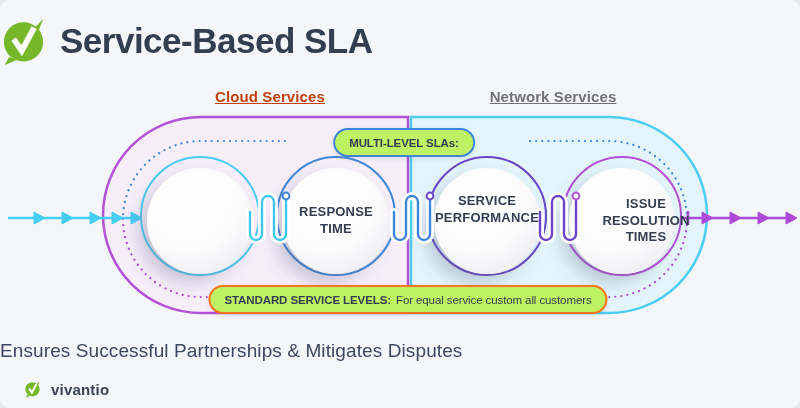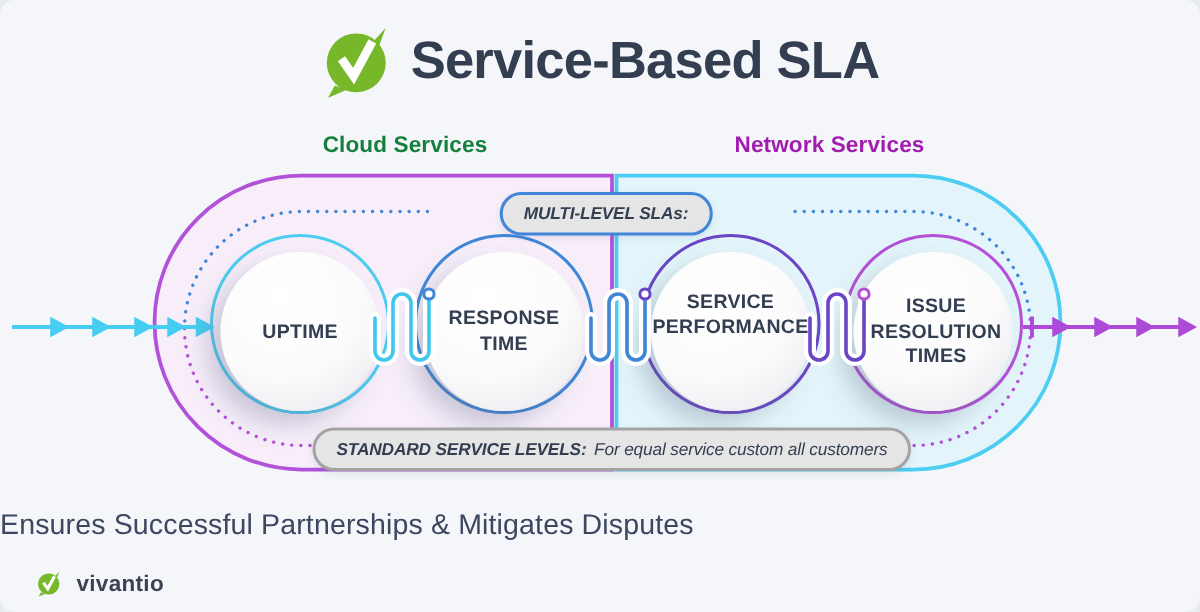--- a/index.html
+++ b/index.html
@@ -1,39 +1,39 @@
 <!DOCTYPE html>
 <html><head>
 <meta charset="utf-8">
 <style>
   html,body{margin:0;padding:0;background:#e8ebf1;}
   .stage{
     position:relative;width:800px;height:408px;background:#f4f6fa;
     font-family:"Liberation Sans",sans-serif;overflow:hidden;border-radius:10px;
   }
   
-  .header{position:absolute;top:16px;left:0;width:100%;display:flex;align-items:center;justify-content:center;gap:13px;}
+  .header{position:absolute;top:16px;left:0;width:100%;display:flex;align-items:center;gap:13px;}
   .header svg{width:47px;height:50px;}
   .title{margin:0;font-size:35px;font-weight:800;color:#333e51;letter-spacing:-0.5px;}
   
   .sec-label{position:absolute;top:88px;transform:translateX(-50%);font-size:15px;font-weight:800;letter-spacing:.1px;}
-  .sec-cloud{left:270px;color:#15803d;}
-  .sec-network{left:553px;color:#a21caf;}
+  .sec-cloud{left:270px;color:#c2410c;text-decoration:underline;}
+  .sec-network{left:553px;color:#737373;text-decoration:underline;}
   
   .diagram{position:absolute;left:0;top:0;width:800px;height:408px;}
   
   .banner{
     position:absolute;display:flex;align-items:center;white-space:nowrap;gap:5px;
-    background:#e5e5e5;border-radius:15px;padding:0 14px;height:25px;
-    font-style:italic;font-size:11.5px;color:#333e51;letter-spacing:-0.1px;
+    background:#bef264;border-radius:15px;padding:0 14px;height:25px;
+    font-size:11.5px;color:#333e51;letter-spacing:-0.1px;
     box-shadow:0 2px 5px rgba(80,90,130,.12);
   }
   .banner b{font-weight:800;}
   .banner-top{left:404px;top:128px;transform:translateX(-50%);border:2px solid #3f86d8;}
-  .banner-bottom{left:408px;top:285px;transform:translateX(-50%);border:2px solid #a3a3a3;}
+  .banner-bottom{left:408px;top:285px;transform:translateX(-50%);border:2px solid #f97316;}
   
   .node-label{
     position:absolute;width:116px;height:100px;transform:translate(-50%,-50%);
     display:flex;align-items:center;justify-content:center;text-align:center;
     font-size:13px;line-height:1.3;font-weight:800;color:#333e51;letter-spacing:.2px;
   }
   
   .subtitle{position:absolute;top:340px;left:0;width:100%;
     font-size:19px;font-weight:500;color:#3c4760;letter-spacing:.1px;}
   
@@ -130,24 +130,23 @@
   </svg>
 
   <div class="banner banner-top">
     <b>MULTI-LEVEL SLAs:</b>
   </div>
   <div class="banner banner-bottom">
     <b>STANDARD SERVICE LEVELS:</b>
       <span>For equal service custom all customers</span>
   </div>
 
-  <div class="node-label" style="left:200px;top:221px;">UPTIME</div>
   <div class="node-label" style="left:336px;top:221px;width:92px;">RESPONSE TIME</div>
   <div class="node-label" style="left:487px;top:210px;">SERVICE PERFORMANCE</div>
-  <div class="node-label" style="left:624px;top:221px;width:94px;">ISSUE RESOLUTION TIMES</div>
+  <div class="node-label" style="left:646px;top:221px;width:94px;">ISSUE RESOLUTION TIMES</div>
 
   <div class="subtitle">Ensures Successful Partnerships &amp; Mitigates Disputes</div>
 
   <div class="footer-brand">
     <svg viewBox="0 0 52 56" aria-hidden="true">
       <polygon points="10,46 5,55 19,49" fill="#76b82a"></polygon>
       <circle cx="26" cy="29" r="22" fill="#76b82a"></circle>
       <polygon points="36,16 48,3 42,19" fill="#76b82a"></polygon>
       <path d="M15,26 L24,39 L38,13" fill="none" stroke="#ffffff" stroke-width="6.5"></path>
     </svg>

